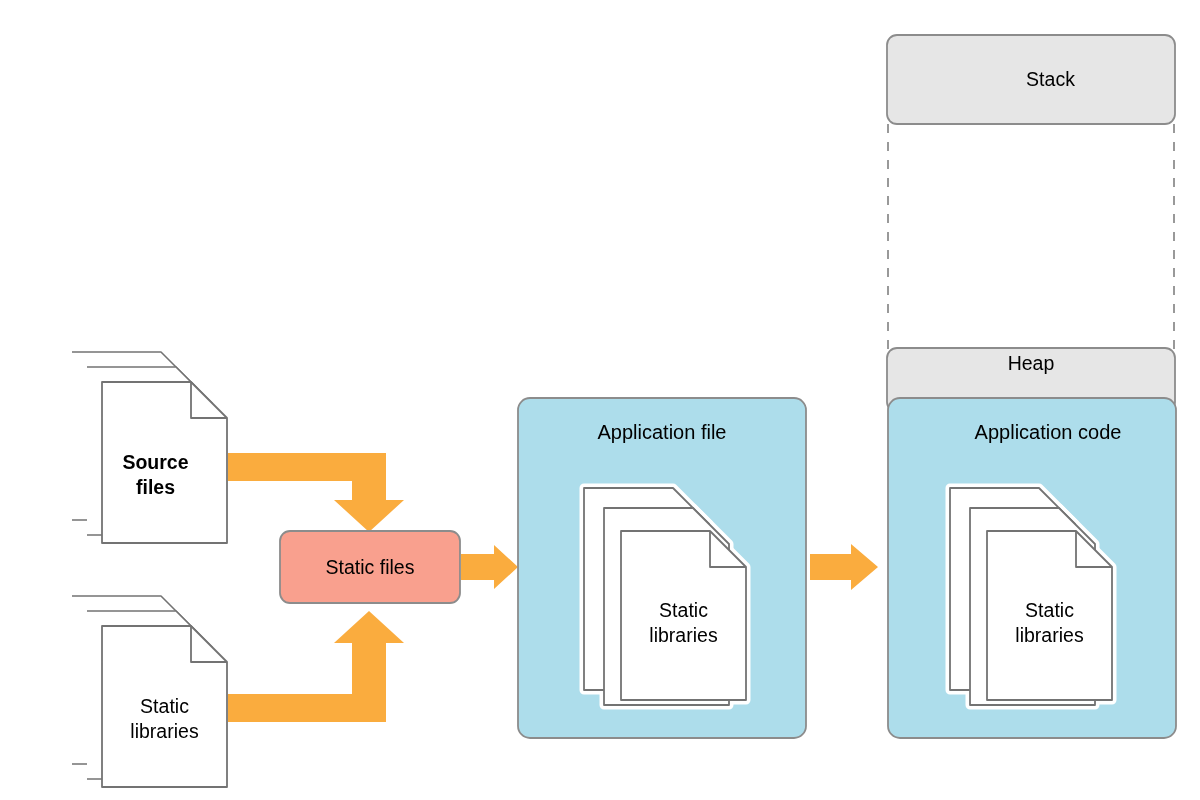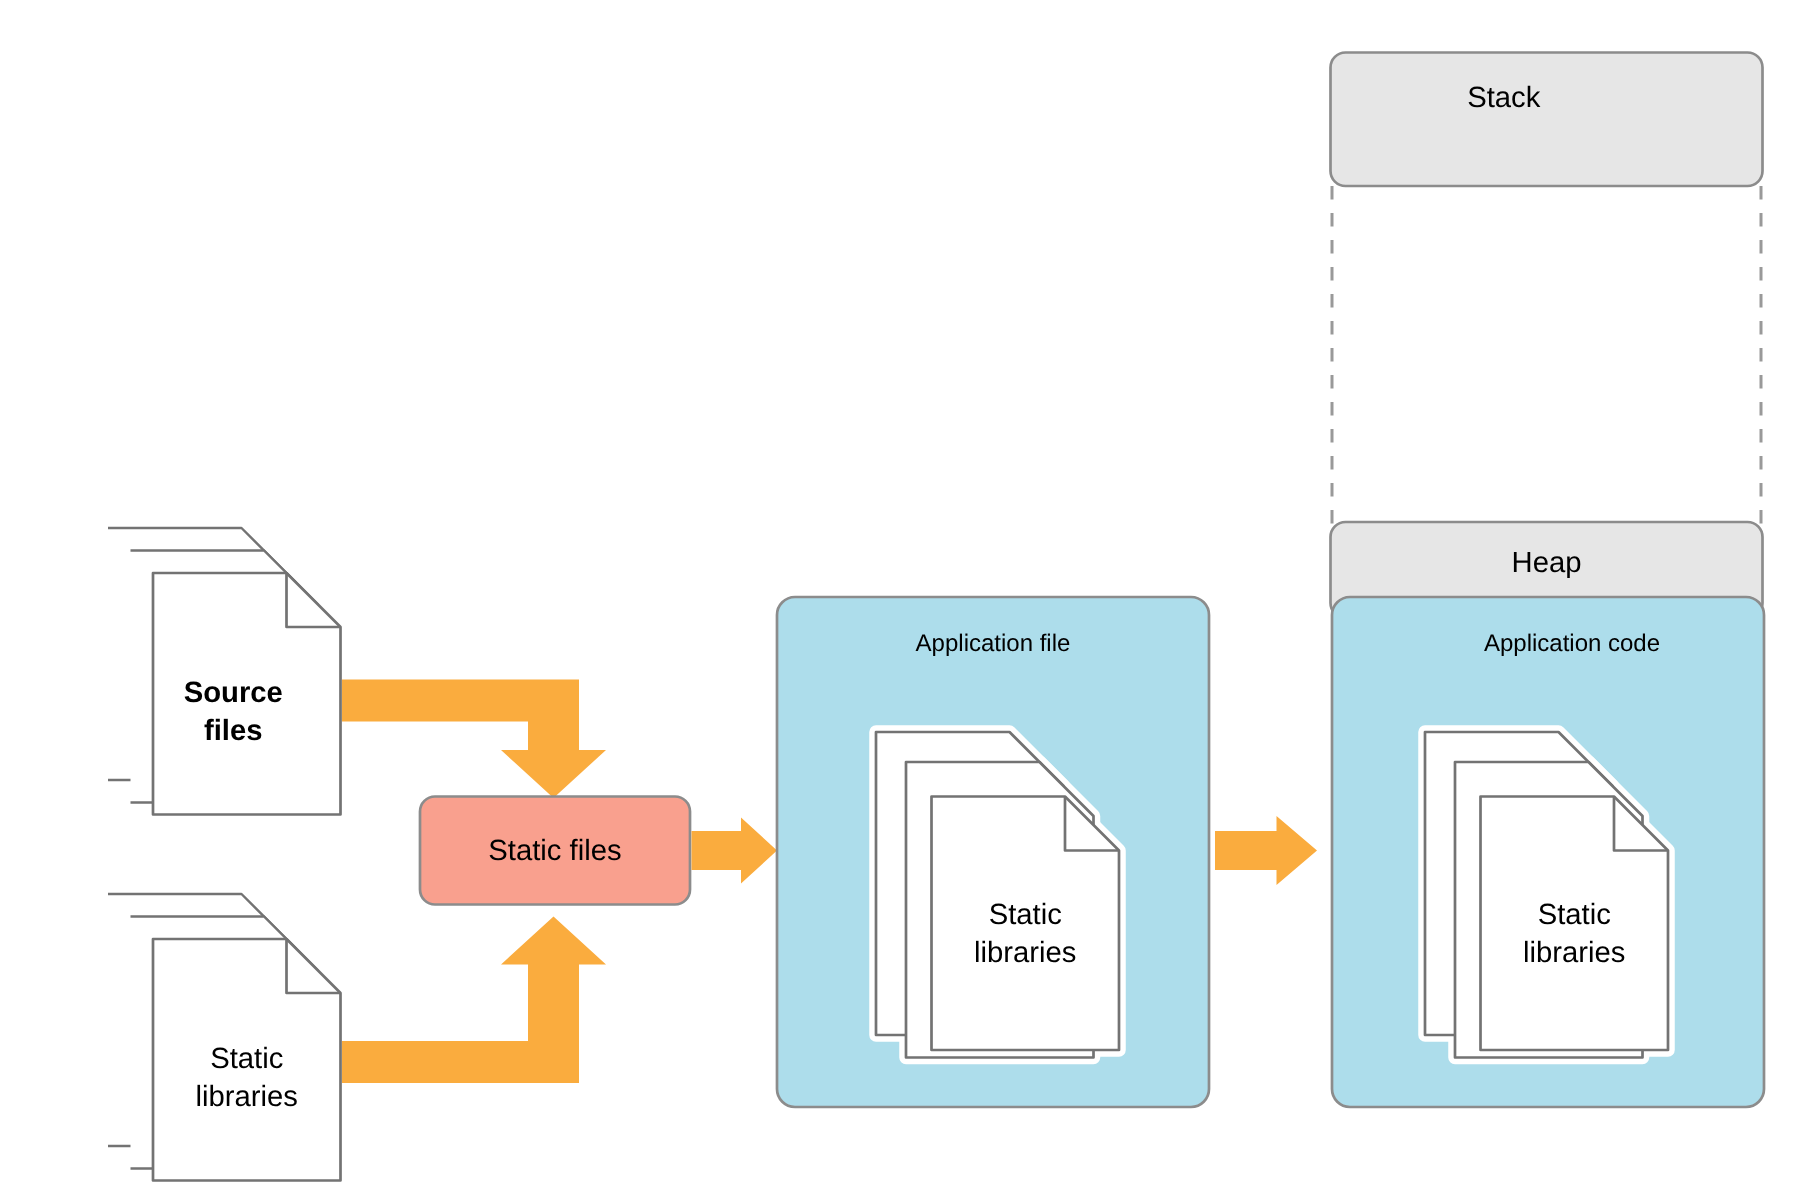--- a/index.html
+++ b/index.html
@@ -30,21 +30,21 @@
     position: absolute;
     font-family: "Liberation Sans", sans-serif;
     font-size: 19.5px;
     color: #000000;
     text-align: center;
     line-height: 1.28;
     white-space: pre-line;
     user-select: none;
   }
   .lbl-2line { line-height: 1.3; }
-  .title-lbl { font-size: 16px; }
+  .title-lbl { font-size: 20px; }
 </style>
 </head>
 <body>
 
 <div id="canvas">
 
   <svg id="diagram-svg" viewBox="0 0 1200 800" xmlns="http://www.w3.org/2000/svg">
     <defs>
 
       <g id="doc-shape">
@@ -140,17 +140,17 @@
   <div class="lbl title-lbl" style="left:518px; top:420px; width:288px;">Application file</div>
 
   <div class="lbl lbl-2line" style="left:621px; top:598px; width:125px;">Static
 libraries</div>
 
   <div class="lbl title-lbl" style="left:888px; top:420px; width:320px;">Application code</div>
 
   <div class="lbl lbl-2line" style="left:987px; top:598px; width:125px;">Static
 libraries</div>
 
-  <div class="lbl" style="left:887px; top:53px; width:231px;">Stack</div>
+  <div class="lbl" style="left:887px; top:67px; width:231px;padding-left:48px;">Stack</div>
 
-  <div class="lbl" style="left:887px; top:363px; width:288px;">Heap</div>
+  <div class="lbl" style="left:887px; top:351px; width:288px;">Heap</div>
 
 </div>
 
 </body></html>

